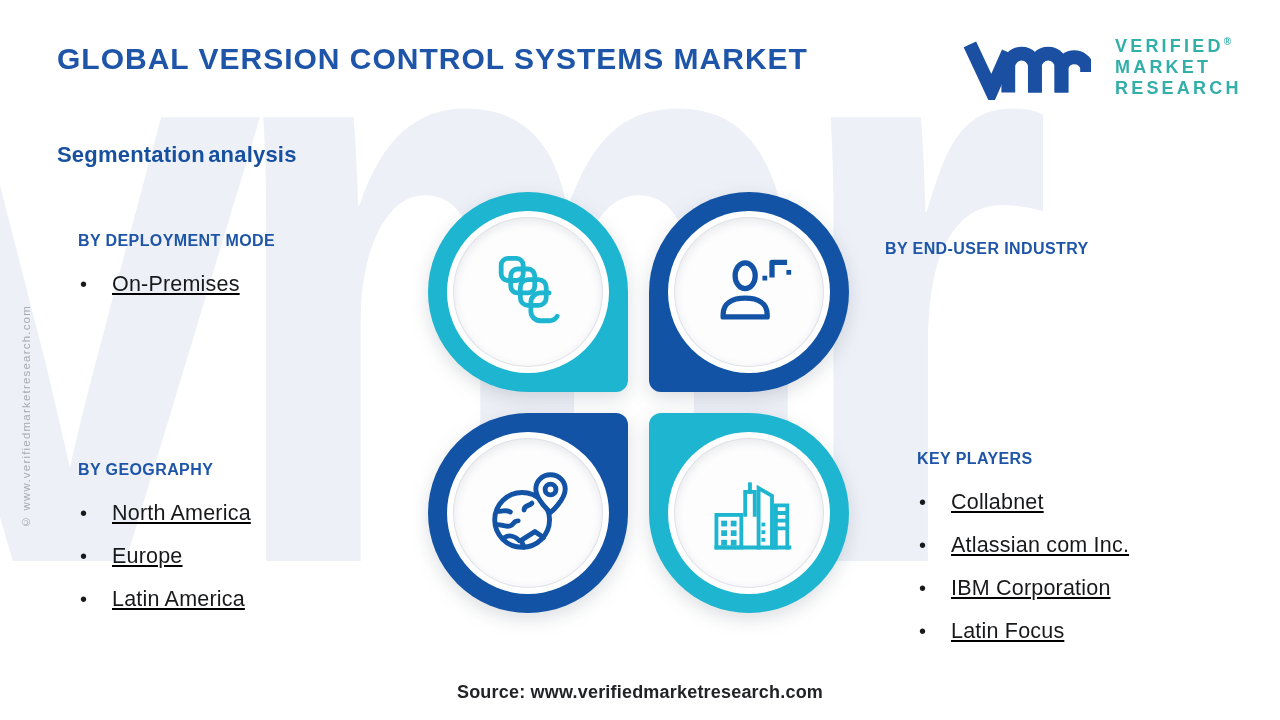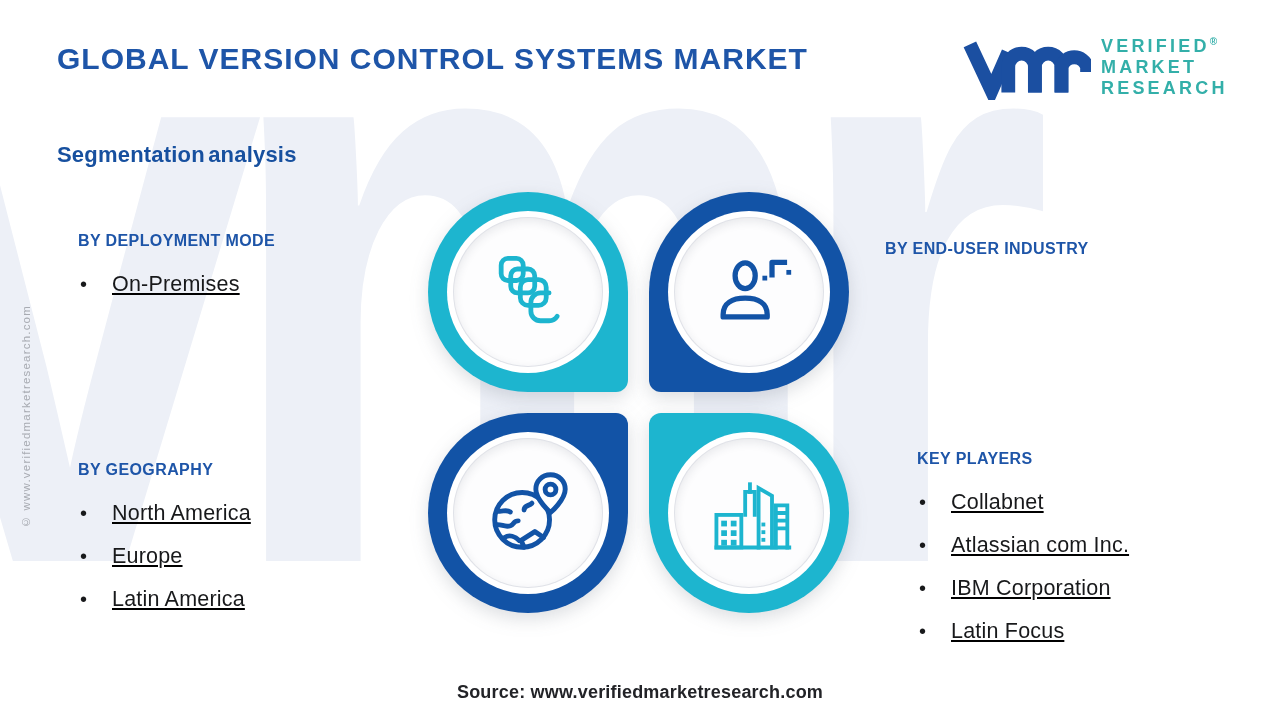--- a/index.html
+++ b/index.html
@@ -18,21 +18,21 @@
   .content{position:absolute;inset:0;z-index:1;}
   
   .title{
     position:absolute;left:57px;top:42px;
     font-size:30px;font-weight:700;letter-spacing:1px;color:#1e55a8;
   }
   .subtitle{
     position:absolute;left:57px;top:142px;
     font-size:22px;font-weight:700;color:#17509f;letter-spacing:0.2px;word-spacing:-3px;
   }
-  .logo{position:absolute;left:963px;top:30px;display:flex;align-items:center;gap:10px;}
+  .logo{position:absolute;left:963px;top:30px;display:flex;align-items:center;gap:24px;}
   .logo-text{
     color:#33afa9;font-weight:700;font-size:18px;line-height:21px;letter-spacing:3.2px;
   }
   .logo-text sup{font-size:10px;letter-spacing:0;vertical-align:super;}
   
   .section{position:absolute;}
   .section-heading{
     font-size:16px;font-weight:700;color:#1e55a8;letter-spacing:0.4px;
     line-height:26px;margin:0 0 9px 0;
   }

